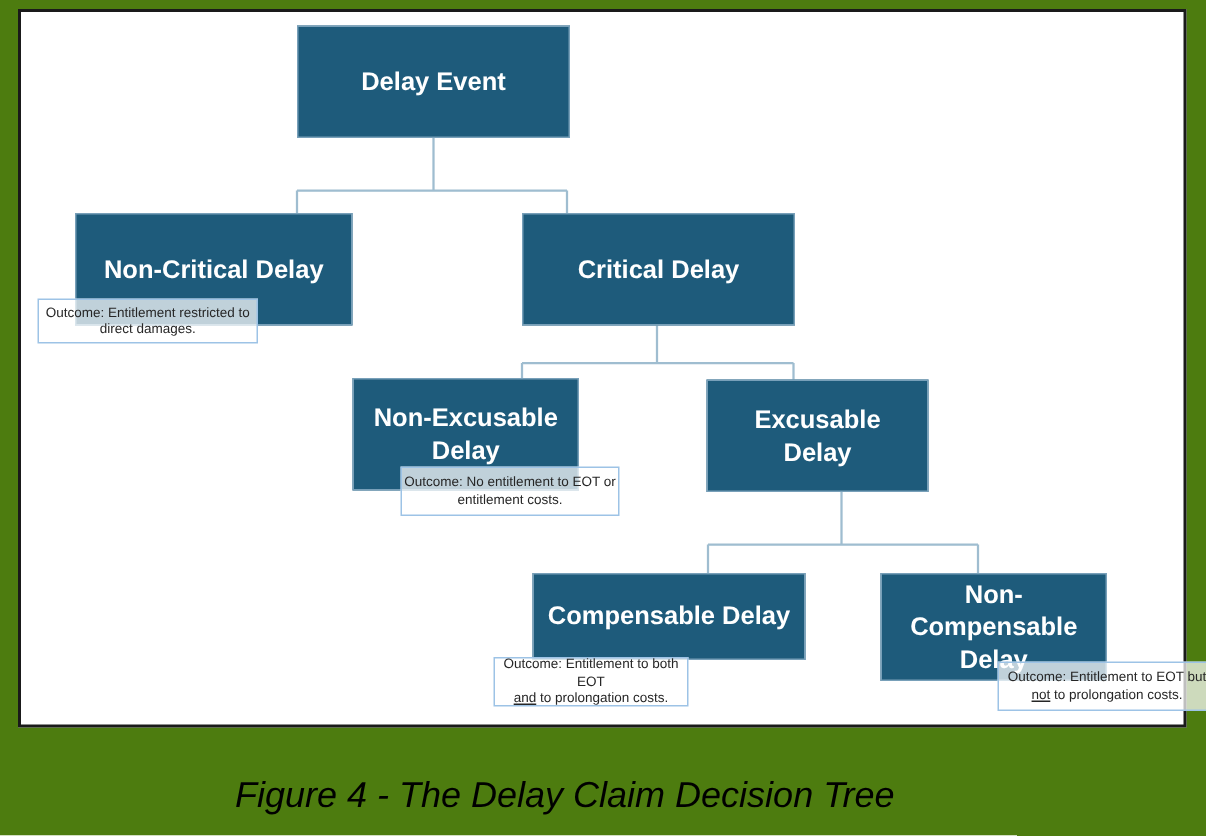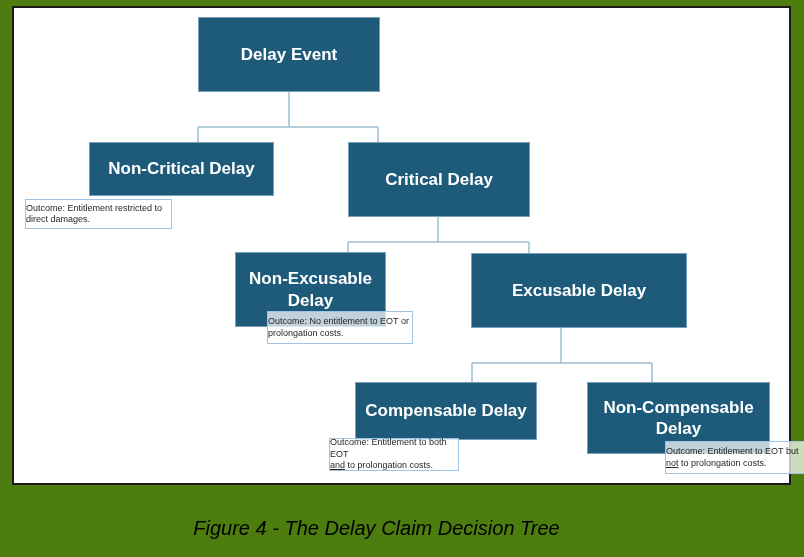--- a/index.html
+++ b/index.html
@@ -43,34 +43,34 @@
     z-index: 2;
   }
   .outcome {
     position: absolute;
     background: rgba(255, 255, 255, 0.72);
     border: 1.5px solid #9DC3E6;
     box-sizing: border-box;
     display: flex;
     flex-direction: column;
     justify-content: center;
-    text-align: left;
+    text-align: center;
     color: #262626;
     font-size: 9px;
     line-height: 11.5px;
     z-index: 3;
   }
   .outcome .u { text-decoration: underline; }
   .caption {
     position: absolute;
     left: 0; top: 517px;
     width: 753px;
     text-align: center;
     font-style: italic;
-    font-size: 20px;
+    font-size: 24px;
     color: #000000;
   }
 </style>
 </head>
 <body>
 
 <div class="page">
 
   <div class="frame"></div>
 
@@ -79,52 +79,52 @@
       <path d="M289 92 V127 M198 127 H378 M198 127 V142 M378 127 V142"></path>
       <path d="M438 217 V242 M348 242 H529 M348 242 V253 M529 242 V253"></path>
       <path d="M561 328 V363 M472 363 H652 M472 363 V382 M652 363 V382"></path>
     </g>
   </svg>
 
   <div class="node" style="left:198px; top:17px; width:182px; height:75px;">
     <span>Delay Event</span>
   </div>
 
-  <div class="node" style="left:50px; top:142px; width:185px; height:54px;margin-left:39px;">
+  <div class="node" style="left:50px; top:142px; width:185px; height:75px;">
     <span>Non-Critical Delay</span>
   </div>
 
   <div class="node" style="left:348px; top:142px; width:182px; height:75px;">
     <span>Critical Delay</span>
   </div>
 
   <div class="node" style="left:235px; top:252px; width:151px; height:75px;">
     <span>Non-Excusable Delay</span>
   </div>
 
-  <div class="node" style="left:471px; top:253px; width:216px; height:75px;">
+  <div class="node" style="left:471px; top:253px; width:148px; height:75px;">
     <span>Excusable Delay</span>
   </div>
 
   <div class="node" style="left:355px; top:382px; width:182px; height:58px;">
     <span>Compensable Delay</span>
   </div>
 
-  <div class="node" style="left:587px; top:382px; width:183px; height:72px;">
+  <div class="node" style="left:587px; top:382px; width:151px; height:72px;">
     <span>Non-Compensable Delay</span>
   </div>
 
   <div class="outcome" style="left:25px; top:199px; width:147px; height:30px;">
     <div><span>Outcome: Entitlement restricted to</span></div>
     <div><span class="u"></span><span>direct damages.</span></div>
   </div>
 
   <div class="outcome" style="left:267px; top:311px; width:146px; height:33px;">
     <div><span>Outcome: No entitlement to EOT or</span></div>
-    <div><span class="u"></span><span>prolongation costs.</span></div>
+    <div><span class="u"></span><span>entitlement costs.</span></div>
   </div>
 
   <div class="outcome" style="left:329px; top:438px; width:130px; height:33px;">
     <div><span>Outcome: Entitlement to both EOT</span></div>
     <div><span class="u">and</span><span> to prolongation costs.</span></div>
   </div>
 
   <div class="outcome" style="left:634px; top:441px; width:146px; height:33px;margin-left:31px;">
     <div><span>Outcome: Entitlement to EOT but</span></div>
     <div><span class="u">not</span><span> to prolongation costs.</span></div>

